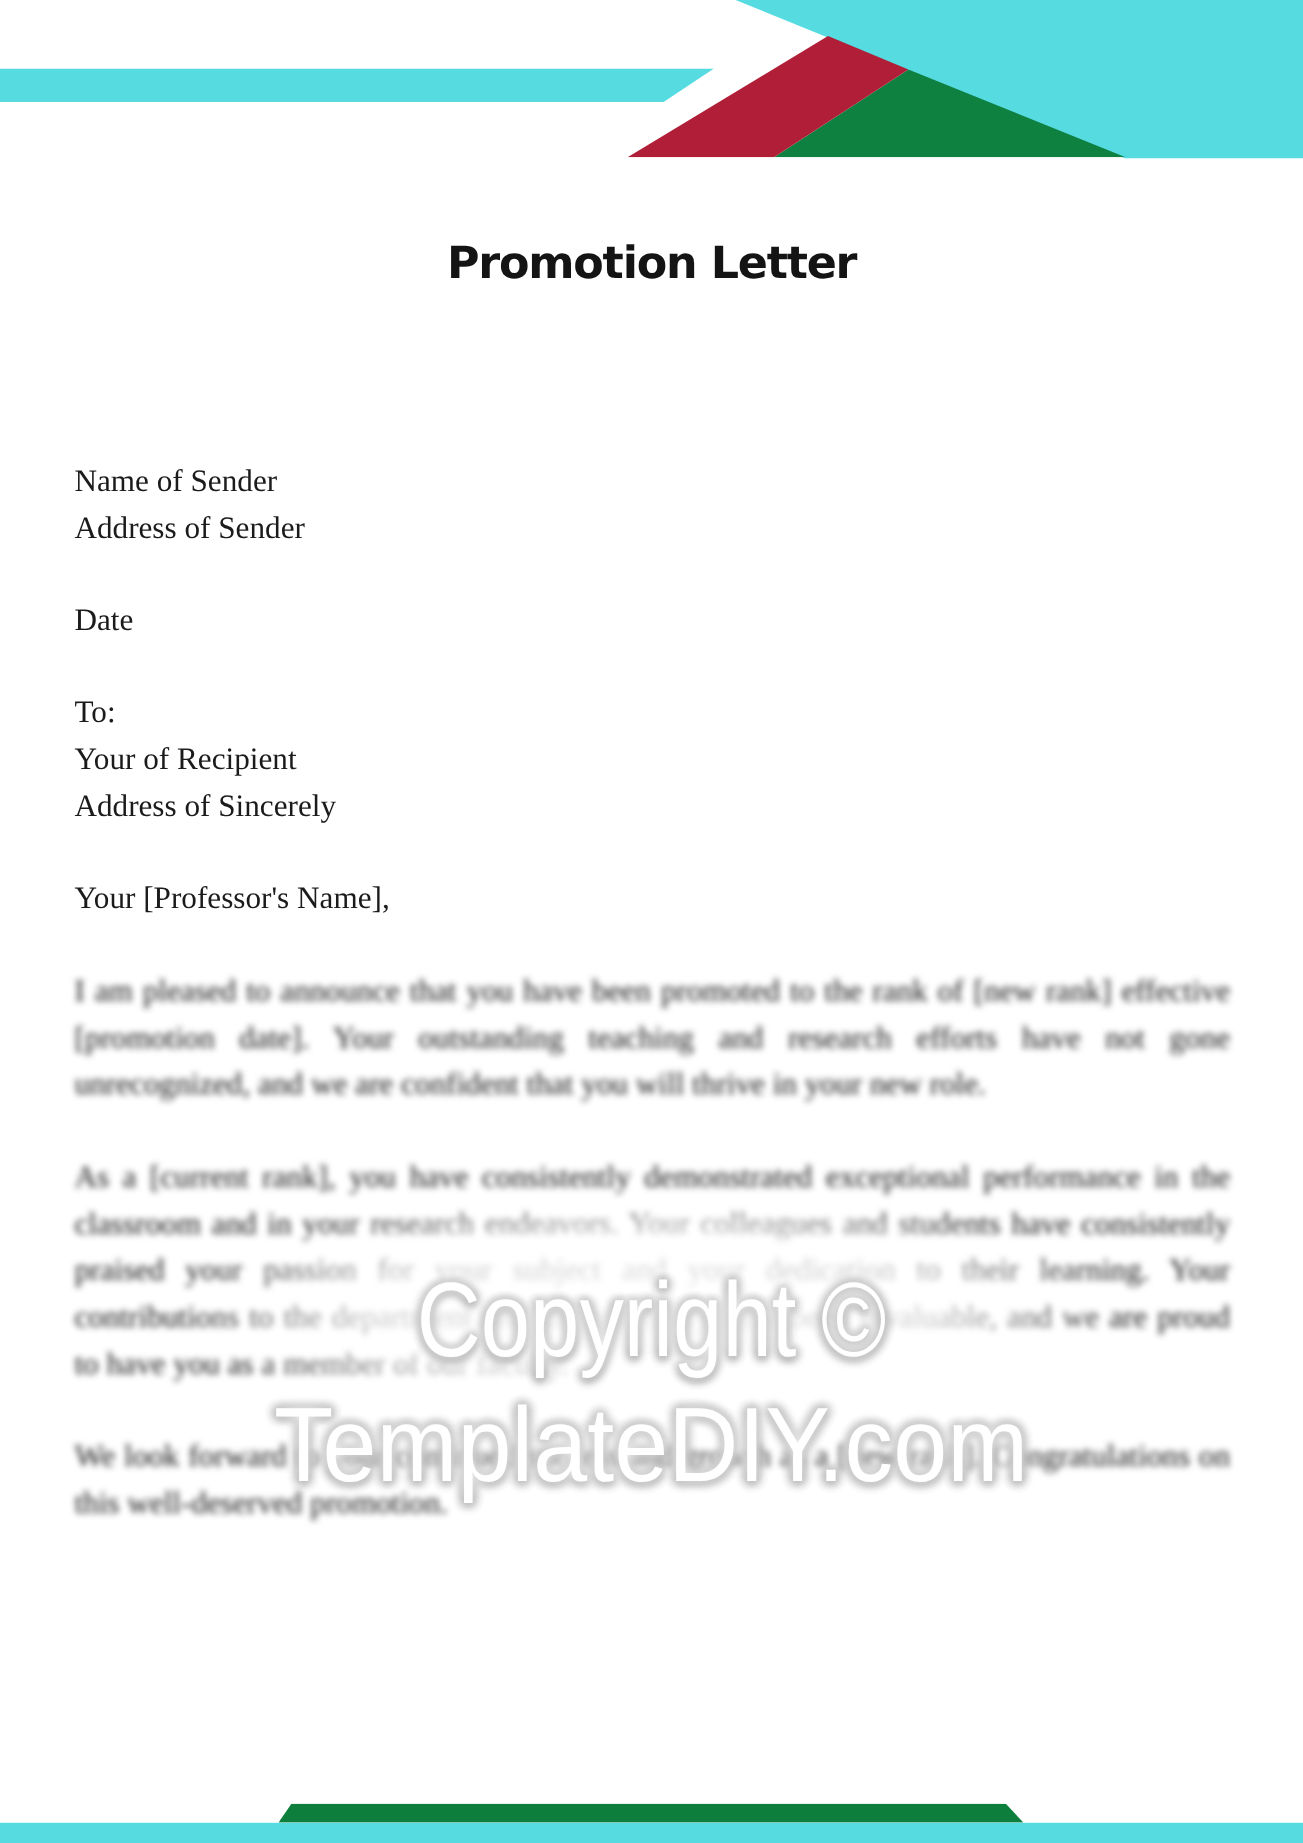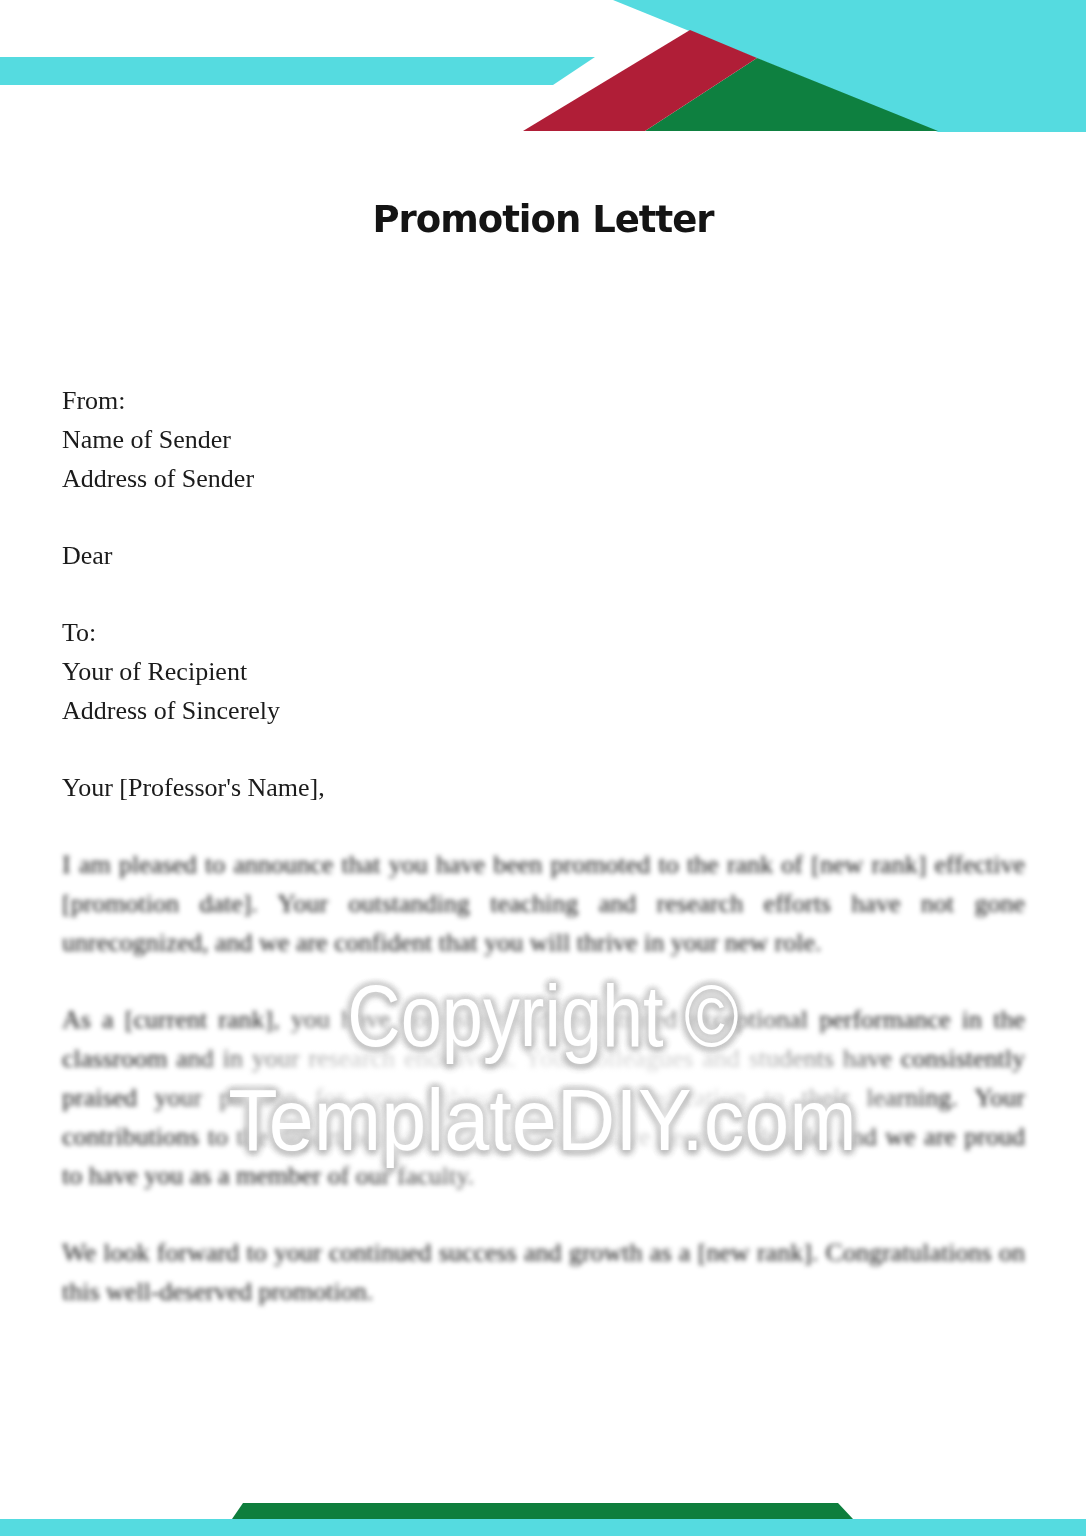--- a/index.html
+++ b/index.html
@@ -77,20 +77,21 @@
   
   .watermark{
     position:absolute;
     top:948px;left:0;right:0;height:300px;
     display:flex;flex-direction:column;align-items:center;
     padding-top:24px;box-sizing:border-box;
     z-index:5;
     pointer-events:none;
     background:radial-gradient(ellipse 48% 46% at 50% 48%,
       rgba(255,255,255,0.92) 0%, rgba(255,255,255,0.75) 45%, rgba(255,255,255,0) 75%);
+    justify-content:flex-end;
   }
   .wm-line{
     font-family:"Liberation Sans",sans-serif;
     font-weight:400;
     font-size:88px;
     line-height:1;
     color:#ffffff;
     white-space:nowrap;
     text-shadow:
       0 0 10px rgba(255,255,255,1),
@@ -113,26 +114,25 @@
     <div class="shape shape-green-tri"></div>
     <div class="shape shape-red-band"></div>
     <div class="shape shape-cyan-bar"></div>
   </div>
 
   <h1 class="doc-title">Promotion Letter</h1>
 
   <div class="letter">
 
     <p>
-      <span class="line">From:</span>
       <span class="line">Name of Sender</span>
       <span class="line">Address of Sender</span>
     </p>
 
-    <p>Dear</p>
+    <p>Date</p>
 
     <p>
       <span class="line">To:</span>
       <span class="line">Your of Recipient</span>
       <span class="line">Address of Sincerely</span>
     </p>
 
     <p>Your [Professor's Name],</p>
 
     <p class="para">I am pleased to announce that you have been promoted to the rank of [new rank] effective [promotion date]. Your outstanding teaching and research efforts have not gone unrecognized, and we are confident that you will thrive in your new role.</p>

